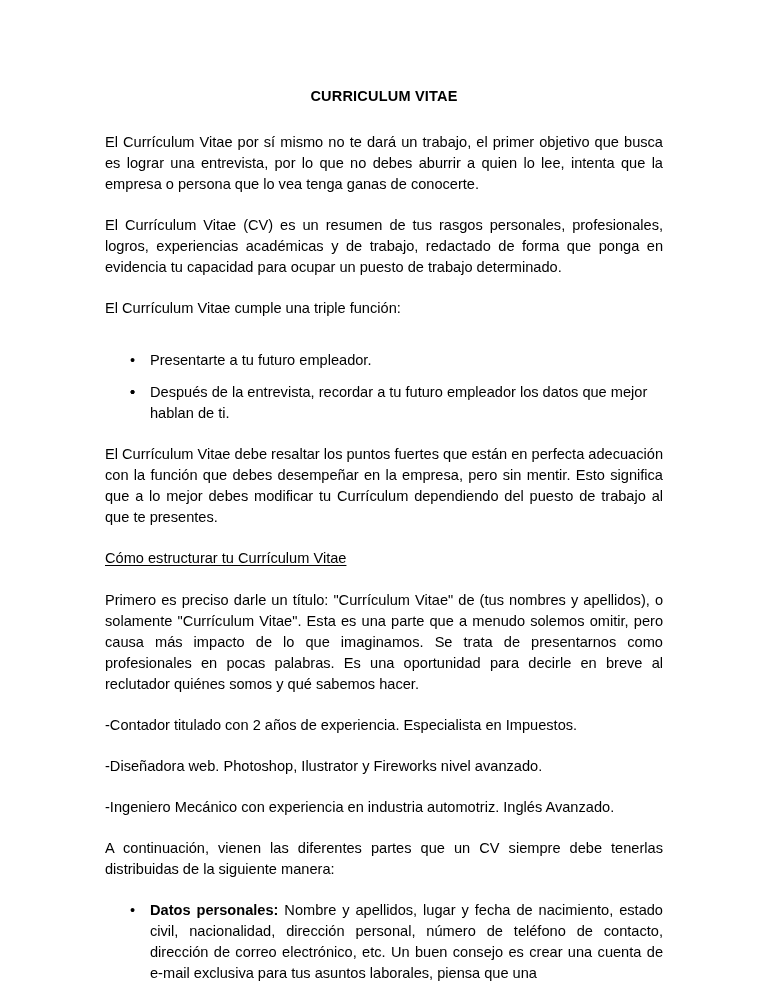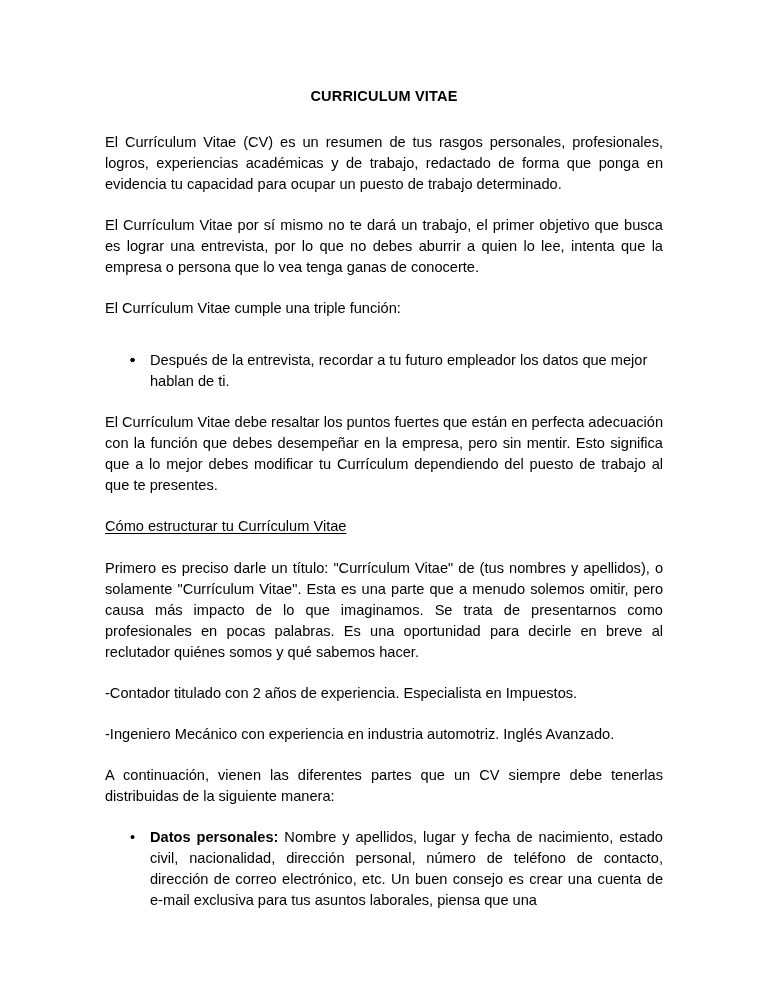--- a/index.html
+++ b/index.html
@@ -101,29 +101,30 @@
   }
 </style>
 </head>
 <body>
 
 <div class="page">
   <div class="content">
 
     <h1 class="doc-title">CURRICULUM VITAE</h1>
 
+    <p class="para">El Currículum Vitae por sí mismo no te dará un trabajo, el primer objetivo que busca es lograr una entrevista, por lo que no debes aburrir a quien lo lee, intenta que la empresa o persona que lo vea tenga ganas de conocerte.</p>
+
     <p class="para">El Currículum Vitae (CV) es un resumen de tus rasgos personales, profesionales, logros, experiencias académicas y de trabajo, redactado de forma que ponga en evidencia tu capacidad para ocupar un puesto de trabajo determinado.</p>
-
-    <p class="para">El Currículum Vitae por sí mismo no te dará un trabajo, el primer objetivo que busca es lograr una entrevista, por lo que no debes aburrir a quien lo lee, intenta que la empresa o persona que lo vea tenga ganas de conocerte.</p>
 
     <p class="para left tight">El Currículum Vitae cumple una triple función:</p>
 
     <ul class="bullets first">
       <li>
         <span class="dot">•</span>
+        <span>Presentarte a tu futuro empleador.</span>
       </li>
       <li>
         <span class="dot">•</span>
       </li>
       <li>
         <span class="dot">•</span>
         <span>Después de la entrevista, recordar a tu futuro empleador los datos que mejor hablan de ti.</span>
       </li>
     </ul>
 
@@ -131,20 +132,21 @@
 
     <div class="subhead">
       <span class="u">Cómo estructurar tu Currículum Vitae</span>
     </div>
 
     <p class="para">Primero es preciso darle un título: "Currículum Vitae" de (tus nombres y apellidos), o solamente "Currículum Vitae". Esta es una parte que a menudo solemos omitir, pero causa más impacto de lo que imaginamos. Se trata de presentarnos como profesionales en pocas palabras. Es una oportunidad para decirle en breve al reclutador quiénes somos y qué sabemos hacer.</p>
 
 
     <div class="dash-line">-Contador titulado con 2 años de experiencia. Especialista en Impuestos.</div>
 
+    <div class="dash-line">-Diseñadora web. Photoshop, Ilustrator y Fireworks nivel avanzado.</div>
 
     <div class="dash-line">-Ingeniero Mecánico con experiencia en industria automotriz. Inglés Avanzado.</div>
 
     <p class="para">A continuación, vienen las diferentes partes que un CV siempre debe tenerlas distribuidas de la siguiente manera:</p>
 
     <ul class="bullets justified">
       <li>
         <span class="dot">•</span><span class="bold">Datos personales:</span><span> Nombre y apellidos, lugar y fecha de nacimiento, estado civil, nacionalidad, dirección personal, número de teléfono de contacto, dirección de correo electrónico, etc. Un buen consejo es crear una cuenta de e-mail exclusiva para tus asuntos laborales, piensa que una</span>
       </li>
     </ul>

